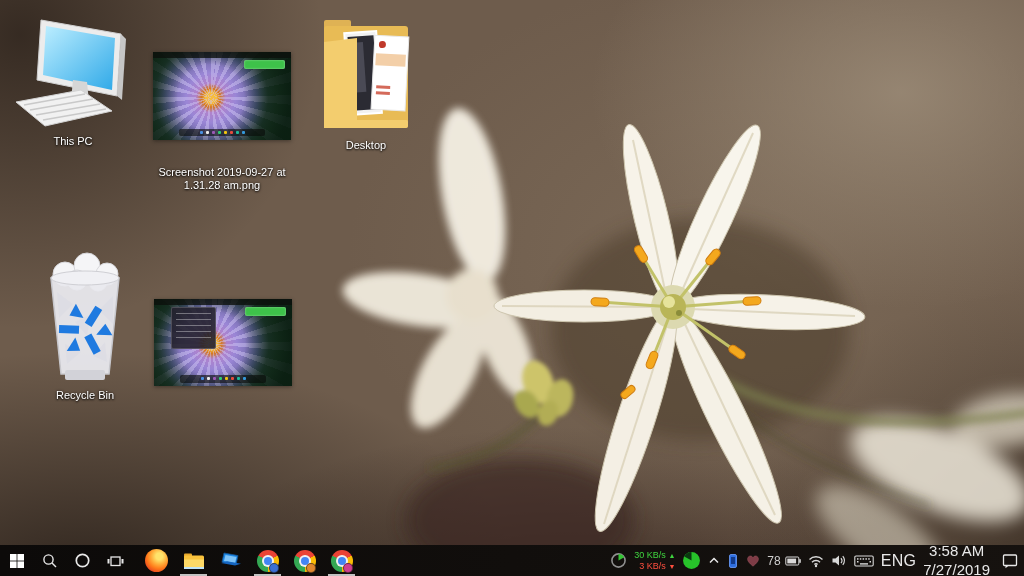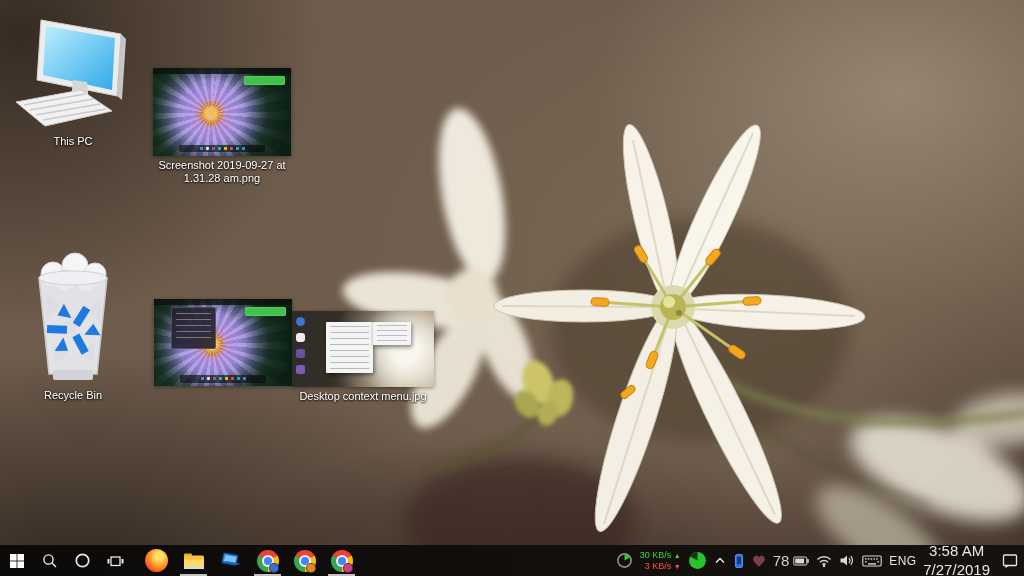--- a/index.html
+++ b/index.html
@@ -72,22 +72,22 @@
     border-radius:50%; background:#f1f1f1; }
   .chrome::after { content:""; position:absolute; left:50%; top:50%; width:8px; height:8px; margin:-4px 0 0 -4px;
     border-radius:50%; background:#4285f4; }
   .badge { position:absolute; right:0px; bottom:-1px; width:10px; height:10px; border-radius:50%;
     border:1px solid rgba(20,20,20,.55); z-index:2; }
 
   #tray { margin-left:auto; display:flex; align-items:center; gap:7px; padding-right:5px; color:#e8e8e8; }
   .netspeed { font-size:9px; line-height:1.15; text-align:right; white-space:nowrap; }
   .net-up { color:#3fd43f; } .net-down { color:#ff4f3f; }
   .net-arrow { font-size:7px; }
-  .batt-pct { font-size:15px; color:#cfcfcf; margin-right:-3px; }
-  .lang { font-size:12px; letter-spacing:.3px; }
+  .batt-pct { font-size:12px; color:#cfcfcf; margin-right:-3px; }
+  .lang { font-size:16px; letter-spacing:.3px; }
   .clock { font-size:15px; line-height:1.25; text-align:center; white-space:nowrap; }
   .trayicon { display:flex; align-items:center; justify-content:center; }
 </style>
 </head>
 <body>
 
 <div id="screen">
 
   <div id="wallpaper"></div>
   <svg id="flower-svg" viewBox="0 0 1024 576" width="1024" height="576">
@@ -188,40 +188,61 @@
       <g stroke="#c9c9c9" stroke-width="1.6">
         <line x1="9" y1="87" x2="70" y2="76"></line>
           <line x1="15" y1="92" x2="78" y2="81"></line>
         <line x1="21" y1="97" x2="85" y2="86"></line>
           <line x1="28" y1="102" x2="91" y2="91"></line>
       </g>
     </svg>
     <div class="dlabel">This PC</div>
   </div>
 
-  <div class="dicon" style="left:147px; top:68px; width:150px;">
+  <div class="dicon" style="left:147px; top:52px; width:150px;gap:23px;">
     <div class="thumb aster" style="width:138px; height:88px;">
       <div class="shot-topbar"></div>
       <div class="shot-badge"></div>
       <div class="shot-dock">
         <i style="background:#4a90e2"></i>
           <i style="background:#ececec"></i>
           <i style="background:#9b59b6"></i>
         <i style="background:#2ecc71"></i>
           <i style="background:#f1c40f"></i>
           <i style="background:#e74c3c"></i>
         <i style="background:#1abc9c"></i>
           <i style="background:#3498db"></i>
       </div>
     </div>
     <div class="dlabel">Screenshot 2019-09-27 at 1.31.28 am.png</div>
   </div>
 
-
-  <div class="dicon" style="left:10px; top:252px; width:126px;">
+  <div class="dicon" style="left:316px; top:12px; width:100px;">
+    <svg width="94" height="124" viewBox="0 0 94 124">
+      <rect x="5" y="8" width="27" height="14" rx="2" fill="#dfb254"></rect>
+      <rect x="5" y="14" width="84" height="102" rx="3" fill="#e8bb55"></rect>
+      <g transform="rotate(-4 44 60)">
+        <rect x="28" y="20" width="32" height="82" fill="#f2f2f2" stroke="#ffffff" stroke-width="2"></rect>
+        <rect x="31" y="24" width="26" height="74" fill="#2b2b33"></rect>
+        <rect x="36" y="30" width="10" height="50" fill="#4a4a55"></rect>
+      </g>
+      <g transform="rotate(3 70 60)">
+        <rect x="54" y="24" width="34" height="74" fill="#ffffff" stroke="#e8e8e8"></rect>
+        <circle cx="62" cy="33" r="3.5" fill="#c0392b"></circle>
+        <rect x="56" y="42" width="30" height="12" fill="#f3cfa8"></rect>
+        <rect x="58" y="74" width="14" height="3" fill="#d46a5a"></rect>
+        <rect x="58" y="80" width="14" height="3" fill="#d46a5a"></rect>
+      </g>
+      <polygon points="5,30 38,26 38,116 5,116" fill="#f3cd6e"></polygon>
+      <rect x="5" y="108" width="84" height="8" rx="2" fill="#f3cd6e"></rect>
+    </svg>
+    <div class="dlabel">Desktop</div>
+  </div>
+
+  <div class="dicon" style="left:22px; top:252px; width:126px;">
     <svg width="100" height="134" viewBox="0 0 100 134">
       <g fill="#f5f5f7" stroke="#d8d8dc">
         <circle cx="30" cy="22" r="12"></circle>
           <circle cx="52" cy="14" r="13"></circle>
           <circle cx="72" cy="22" r="11"></circle>
         <circle cx="42" cy="28" r="10"></circle>
           <circle cx="63" cy="30" r="9"></circle>
       </g>
       <path d="M16,26 L84,26 L74,122 L26,122 Z" fill="rgba(233,233,238,.95)" stroke="#c7c7cc" stroke-width="1.5"></path>
       <ellipse cx="50" cy="26" rx="34" ry="7" fill="#f0f0f4" stroke="#cfcfd4"></ellipse>
@@ -262,33 +283,20 @@
           <i style="background:#9b59b6"></i>
         <i style="background:#2ecc71"></i>
           <i style="background:#f1c40f"></i>
           <i style="background:#e74c3c"></i>
         <i style="background:#1abc9c"></i>
           <i style="background:#3498db"></i>
       </div>
     </div>
   </div>
 
-  <div class="dicon" style="left:288px; top:311px; width:150px;">
-    <div class="thumb ctxjpg" style="width:142px; height:76px;">
-      <div class="ctx-iconcol">
-        <i style="background:#3a76d2; border-radius:50%;"></i>
-        <i style="background:#ededed; border-radius:3px;"></i>
-        <i style="background:#6b4fa0; border-radius:2px;"></i>
-        <i style="background:#7b5bb5; border-radius:2px;"></i>
-      </div>
-      <div class="ctx-menu"></div>
-      <div class="ctx-submenu"></div>
-    </div>
-    <div class="dlabel">Desktop context menu.jpg</div>
-  </div>
 
   <div id="taskbar">
     <div class="tbtn">
       <svg width="16" height="16" viewBox="0 0 16 16">
         <g fill="#ffffff">
             <rect x="1" y="1" width="6.6" height="6.6"></rect>
             <rect x="8.4" y="1" width="6.6" height="6.6"></rect>
         <rect x="1" y="8.4" width="6.6" height="6.6"></rect>
             <rect x="8.4" y="8.4" width="6.6" height="6.6"></rect>
           </g>

